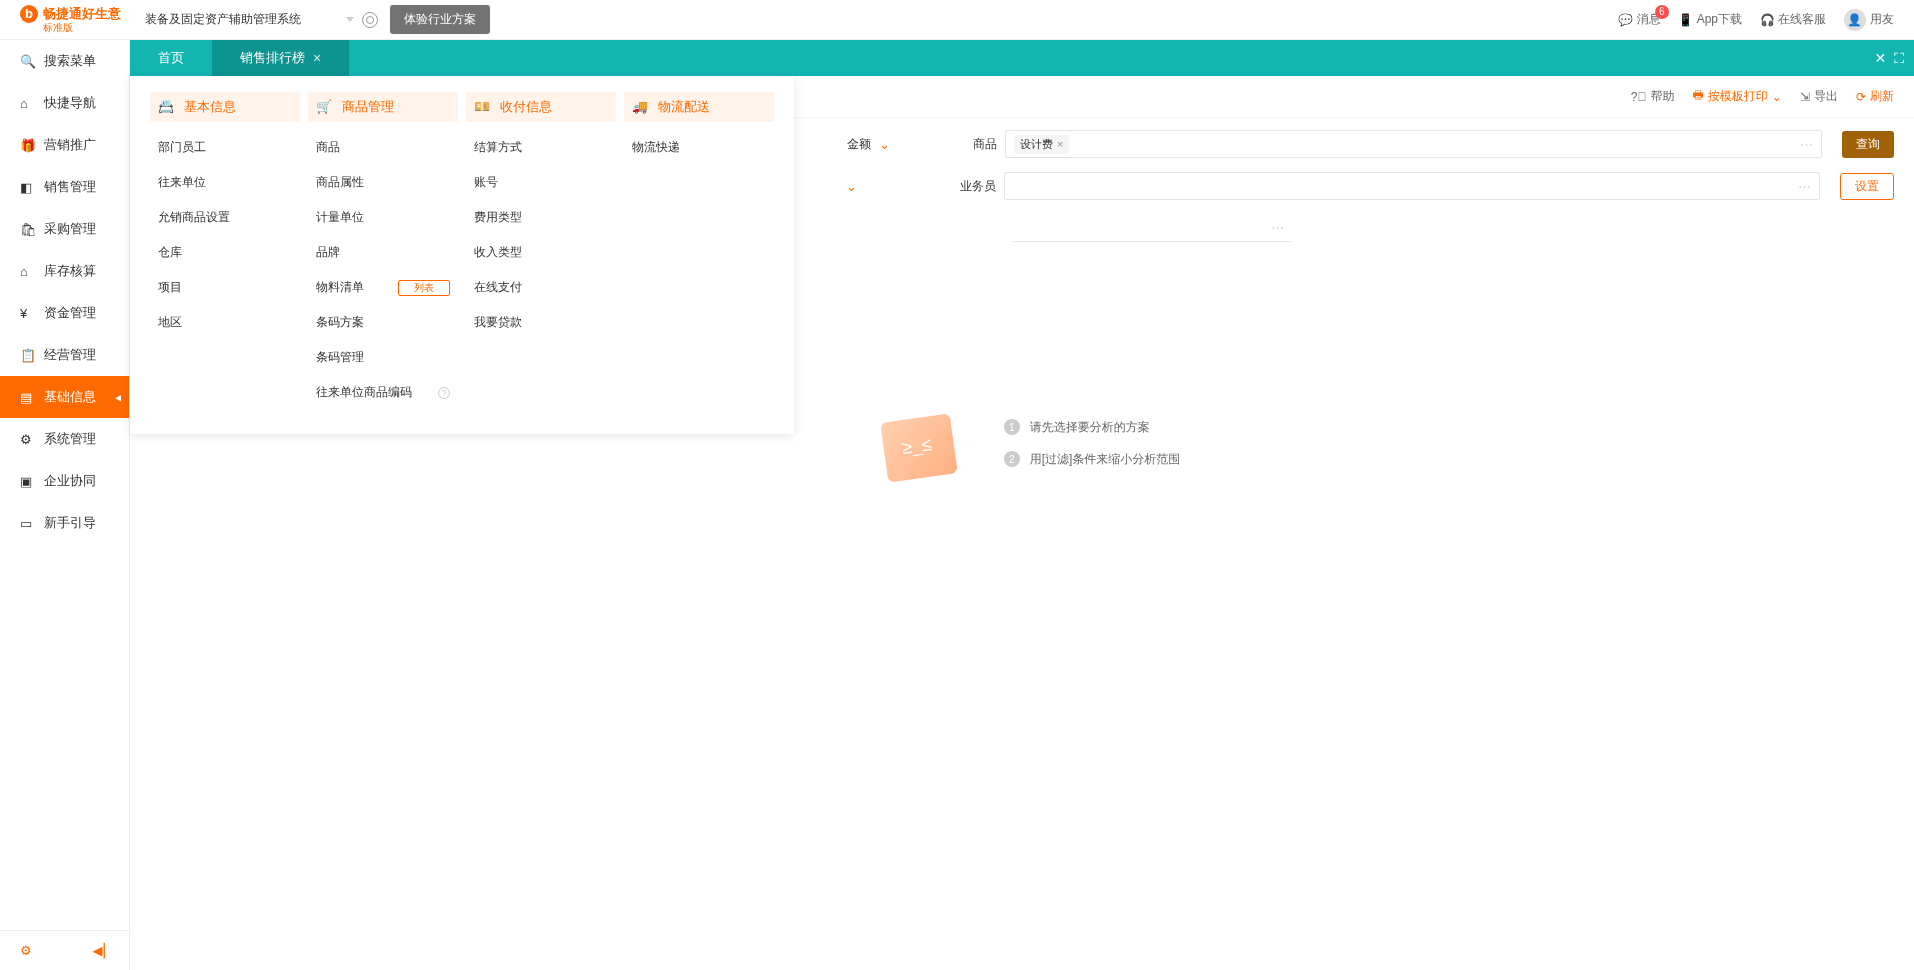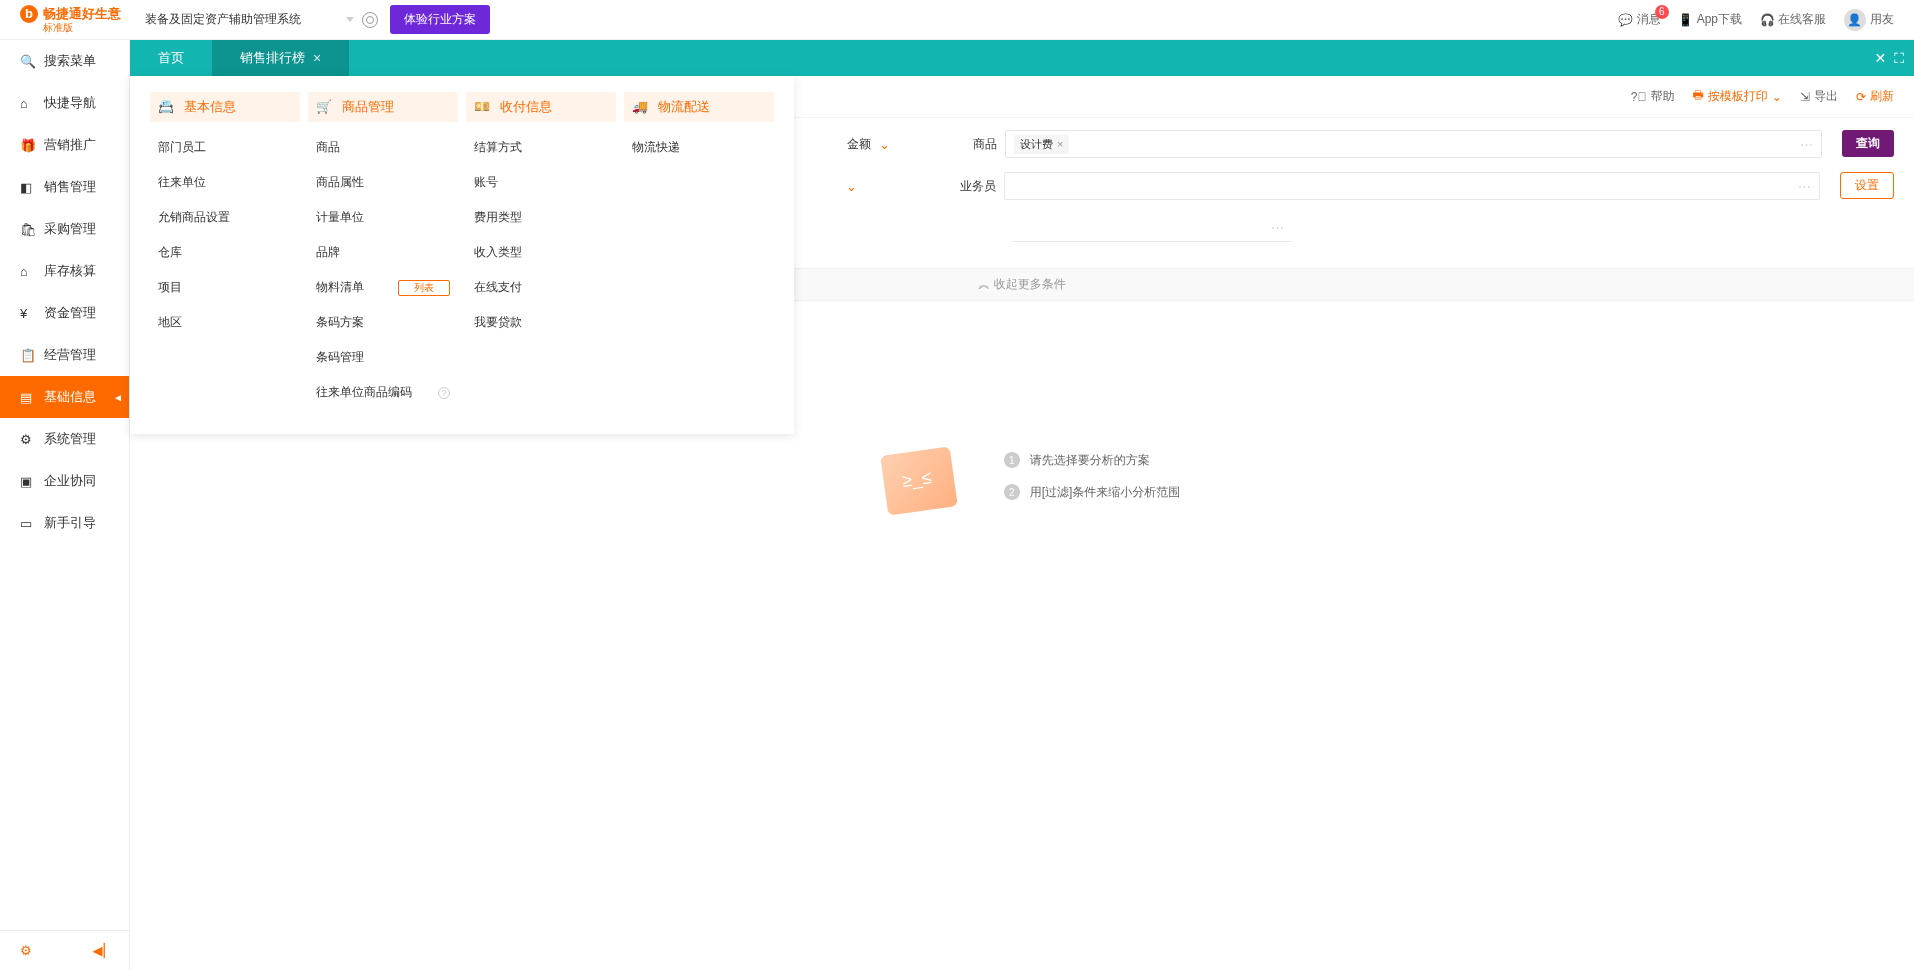--- a/index.html
+++ b/index.html
@@ -11,21 +11,21 @@
     .logo-row { display: flex; align-items: center; gap: 5px; }
     .logo-icon { width: 18px; height: 18px; background: #ff6a00; border-radius: 50%; position: relative; display: flex; align-items: center; justify-content: center; color: #fff; font-weight: bold; font-size: 13px; }
     .logo-text { color: #ff6a00; font-weight: bold; font-size: 13px; }
     .logo-sub { color: #ff6a00; font-size: 10px; margin-left: 23px; margin-top: -2px; }
     
     .title-select { margin-left: 15px; display: flex; align-items: center; gap: 10px; color: #333; font-size: 12px; cursor: pointer; }
     .chevron-down { width: 0; height: 0; border-left: 4px solid transparent; border-right: 4px solid transparent; border-top: 5px solid #ccc; margin-left: 35px; }
     .gear { width: 16px; height: 16px; border: 1.5px solid #999; border-radius: 50%; position: relative; margin-left: 8px; cursor: pointer; }
     .gear::before { content: ""; position: absolute; inset: 3px; border: 1px solid #999; border-radius: 50%; }
     
-    .plan-btn { margin-left: 12px; background: #6d28d9; color: #fff; border: none; padding: 6px 14px; border-radius: 3px; font-size: 12px; cursor: pointer; }
+    .plan-btn { margin-left: 12px; background: #737373; color: #fff; border: none; padding: 6px 14px; border-radius: 3px; font-size: 12px; cursor: pointer; }
     
     .header-right { margin-left: auto; display: flex; align-items: center; gap: 18px; padding-right: 20px; font-size: 12px; color: #666; }
     .hr-item { display: flex; align-items: center; gap: 4px; cursor: pointer; position: relative; }
     .badge6 { position: absolute; top: -6px; right: -8px; background: #ff4d4f; color: #fff; border-radius: 8px; font-size: 10px; padding: 0 4px; line-height: 14px; }
     .avatar-circle { width: 22px; height: 22px; background: #ddd; border-radius: 50%; display: flex; align-items: center; justify-content: center; }
     
     
     .sidebar { position: fixed; left: 0; top: 40px; bottom: 0; width: 130px; background: #fff; border-right: 1px solid #eee; display: flex; flex-direction: column; }
     .sidebar-item { padding: 12px 20px; display: flex; align-items: center; gap: 10px; cursor: pointer; color: #333; font-size: 13px; }
     .sidebar-item.active { background: #ff6a00; color: #fff; position: relative; }
@@ -44,32 +44,32 @@
     .main { margin-left: 130px; margin-top: 76px; background: #fff; min-height: calc(100vh - 76px); position: relative; }
     
     
     .toolbar { display: flex; justify-content: flex-end; align-items: center; gap: 18px; padding: 10px 20px; font-size: 12px; color: #666; border-bottom: 1px solid #f5f5f5; }
     .tb-item { display: flex; align-items: center; gap: 4px; cursor: pointer; }
     .tb-item.orange { color: #ff6a00; }
     .tb-chevron { color: #ff6a00; }
     
     
     .filters { padding: 12px 20px; }
-    .filter-row { display: flex; margin-bottom: 14px; gap: 20px; }
+    .filter-row { display: flex; align-items: center; margin-bottom: 14px; gap: 20px; }
     .filter-group { display: flex; align-items: center; gap: 8px; flex: 1; }
     .filter-label { width: 55px; text-align: right; font-size: 12px; color: #333; }
     .filter-input { flex: 1; height: 28px; border: 1px solid #e5e5e5; border-radius: 2px; padding: 0 8px; display: flex; align-items: center; position: relative; }
     .filter-input.no-border { border: none; }
     .product-tag { background: #f5f5f5; padding: 2px 6px; border-radius: 2px; font-size: 11px; display: inline-flex; align-items: center; gap: 4px; }
     .tag-x { cursor: pointer; color: #999; }
     .input-dots { position: absolute; right: 8px; color: #ccc; cursor: pointer; }
     .chev-orange { color: #ff6a00; cursor: pointer; }
     
     .filter-actions { display: flex; flex-direction: column; gap: 6px; }
-    .btn-query { background: #701a75; color: #fff; border: none; padding: 5px 14px; border-radius: 3px; font-size: 12px; cursor: pointer; font-weight: bold; }
+    .btn-query { background: #a16207; color: #fff; border: none; padding: 5px 14px; border-radius: 3px; font-size: 12px; cursor: pointer; }
     .btn-set { background: #fff; color: #ff6a00; border: 1px solid #ff6a00; padding: 4px 14px; border-radius: 3px; font-size: 12px; cursor: pointer; }
     
     
     .collapse-bar { background: #f9f9f9; text-align: center; padding: 7px; font-size: 12px; color: #999; cursor: pointer; border-top: 1px solid #f0f0f0; border-bottom: 1px solid #f0f0f0; }
     
     
     .empty-state { display: flex; align-items: center; justify-content: center; padding: 120px 0; gap: 30px; }
     .empty-illust { width: 110px; height: 110px; position: relative; }
     .empty-box { position: absolute; top: 30px; left: 20px; width: 70px; height: 60px; background: linear-gradient(135deg, #ffd0b0, #ffb080); border-radius: 6px; transform: rotate(-8deg); }
     .empty-face { position: absolute; top: 48px; left: 38px; font-size: 18px; color: #fff; transform: rotate(-8deg); }
@@ -266,24 +266,20 @@
           <span class="input-dots">⋯</span>
         </div>
         <div style="flex:1"></div>
       </div>
       <div class="filter-actions" style="visibility:hidden">
           <button class="btn-set">x</button>
         </div>
     </div>
   </div>
 
-  <div class="collapse-bar">
-    <span>︽ </span>
-    <span>收起更多条件</span>
-  </div>
 
   <div class="empty-state">
     <div class="empty-illust">
       <div class="empty-box"></div>
       <div class="empty-face">≥_≤</div>
     </div>
     <div class="empty-steps">
       <div class="step">
         <span class="step-num">1</span>
         <span>请先选择要分析的方案</span>

